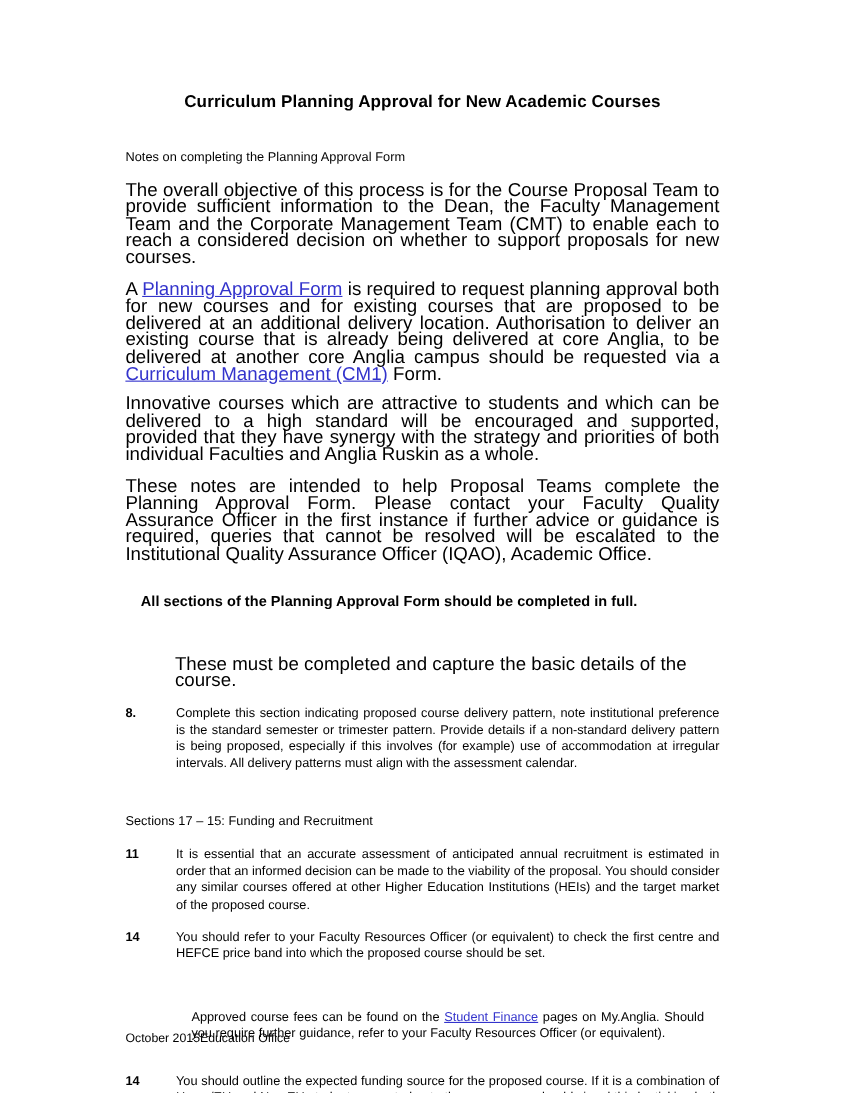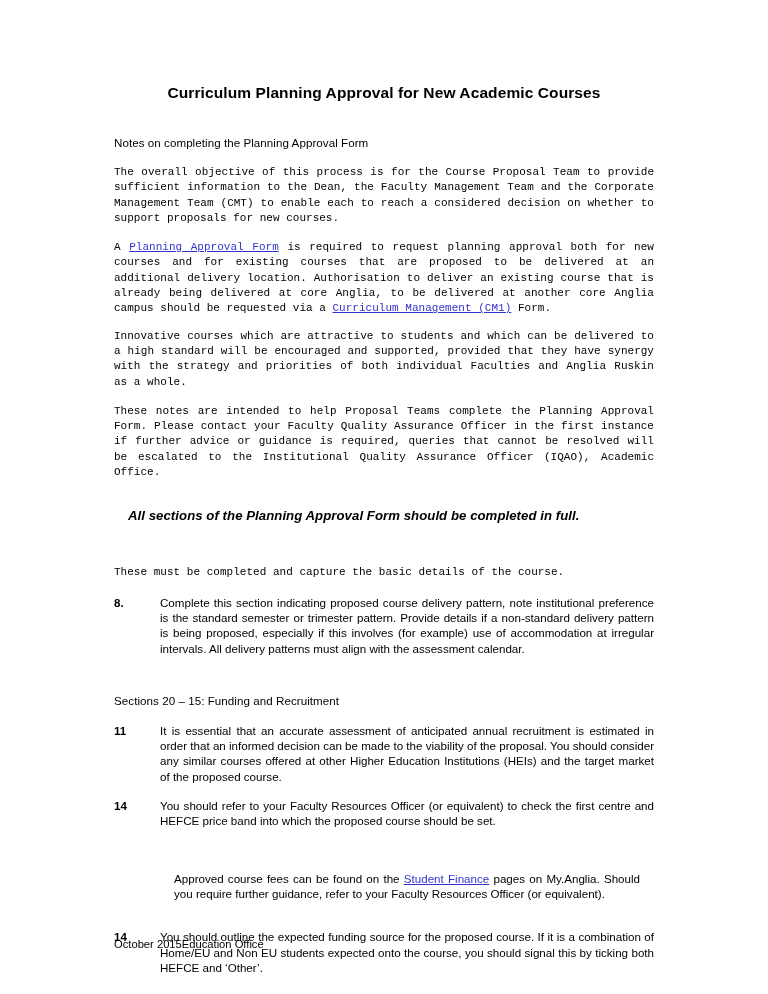--- a/index.html
+++ b/index.html
@@ -43,36 +43,35 @@
   
   .section-heading {
     font-size: 11.6px;
     font-weight: normal;
     margin: 0;
     letter-spacing: 0.05px;
   }
 
   
   .para {
-    font-size: 11px;
+    font-size: 17px;
     line-height: 15.3px;
     text-align: justify;
     margin: 0;
     letter-spacing: 0.02px;
-    font-family: Liberation Mono, monospace;
   }
   .para-left {
     text-align: left;
+    margin-left: 45px;
   }
 
   
   .emphasis-line {
     font-size: 13.2px;
     font-weight: bold;
-    font-style: italic;
     margin: 0;
     padding-left: 14px;
     letter-spacing: 0.05px;
   }
 
   
   .numbered-item {
     display: flex;
     align-items: flex-start;
     margin: 0;
@@ -167,21 +166,21 @@
 
     <div class="sp-14"></div>
 
     <div class="numbered-item">
       <div class="item-number">8.</div>
       <div class="item-body">Complete this section indicating proposed course delivery pattern, note institutional preference is the standard semester or trimester pattern. Provide details if a non-standard delivery pattern is being proposed, especially if this involves (for example) use of accommodation at irregular intervals. All delivery patterns must align with the assessment calendar.</div>
     </div>
 
     <div class="sp-38"></div>
 
-    <h2 class="section-heading">Sections 20 – 15: Funding and Recruitment</h2>
+    <h2 class="section-heading">Sections 17 – 15: Funding and Recruitment</h2>
 
     <div class="sp-16"></div>
 
     <div class="numbered-item">
       <div class="item-number">11</div>
       <div class="item-body">It is essential that an accurate assessment of anticipated annual recruitment is estimated in order that an informed decision can be made to the viability of the proposal.  You should consider any similar courses offered at other Higher Education Institutions (HEIs) and the target market of the proposed course.</div>
     </div>
 
     <div class="sp-14"></div>
 

